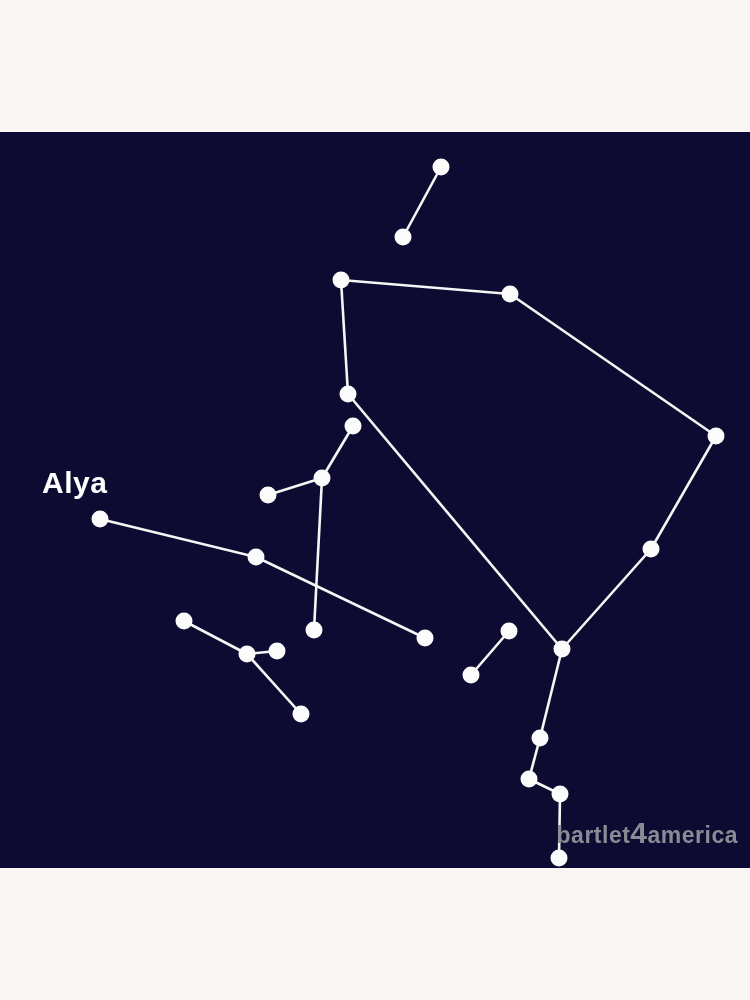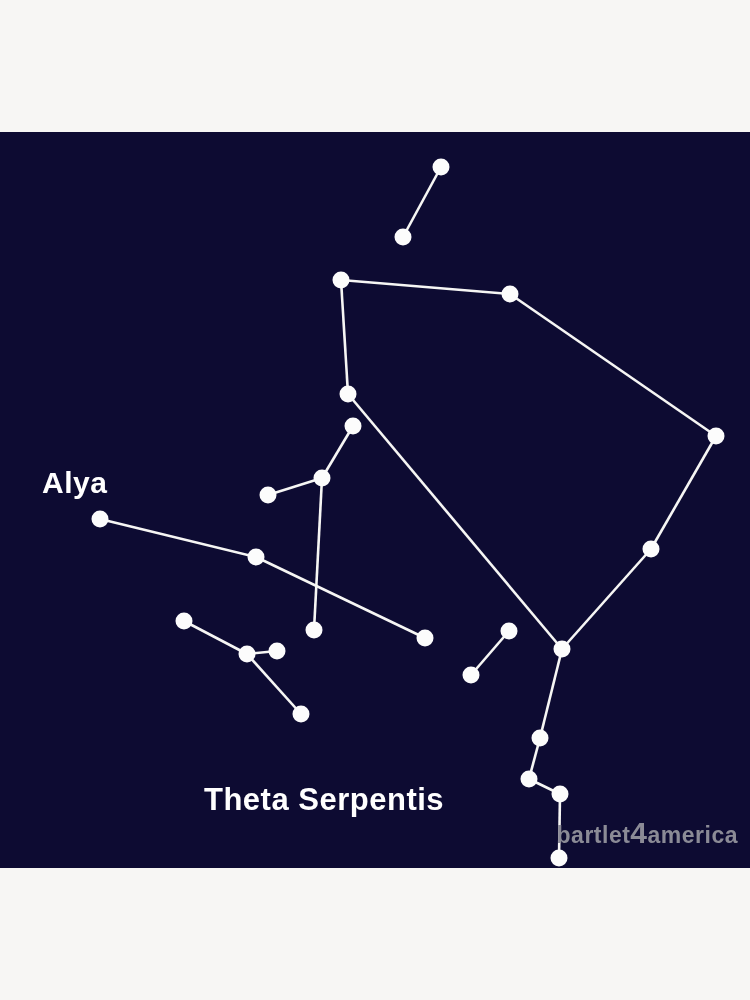--- a/index.html
+++ b/index.html
@@ -119,19 +119,18 @@
         <circle cx="277" cy="519" r="8.5" fill="#fcfcfc"></circle>
         <circle cx="301" cy="582" r="8.5" fill="#fcfcfc"></circle>
         <circle cx="540" cy="606" r="8.5" fill="#fcfcfc"></circle>
         <circle cx="529" cy="647" r="8.5" fill="#fcfcfc"></circle>
         <circle cx="560" cy="662" r="8.5" fill="#fcfcfc"></circle>
         <circle cx="559" cy="726" r="8.5" fill="#fcfcfc"></circle>
       </svg>
 
     <div class="label alya" style="color: rgb(255, 255, 255);">Alya</div>
 
-    <div class="label title" style="color: rgb(255, 255, 255);">Theta Serpentis</div>
 
     <div class="watermark" style="color: rgb(139, 139, 150);"><span>bartlet</span><span class="big4">4</span><span>america</span></div>
   </div>
 
   <div class="matte bottom" style="background: rgb(247, 246, 244);"></div>
 </div>
 
 </body></html>

